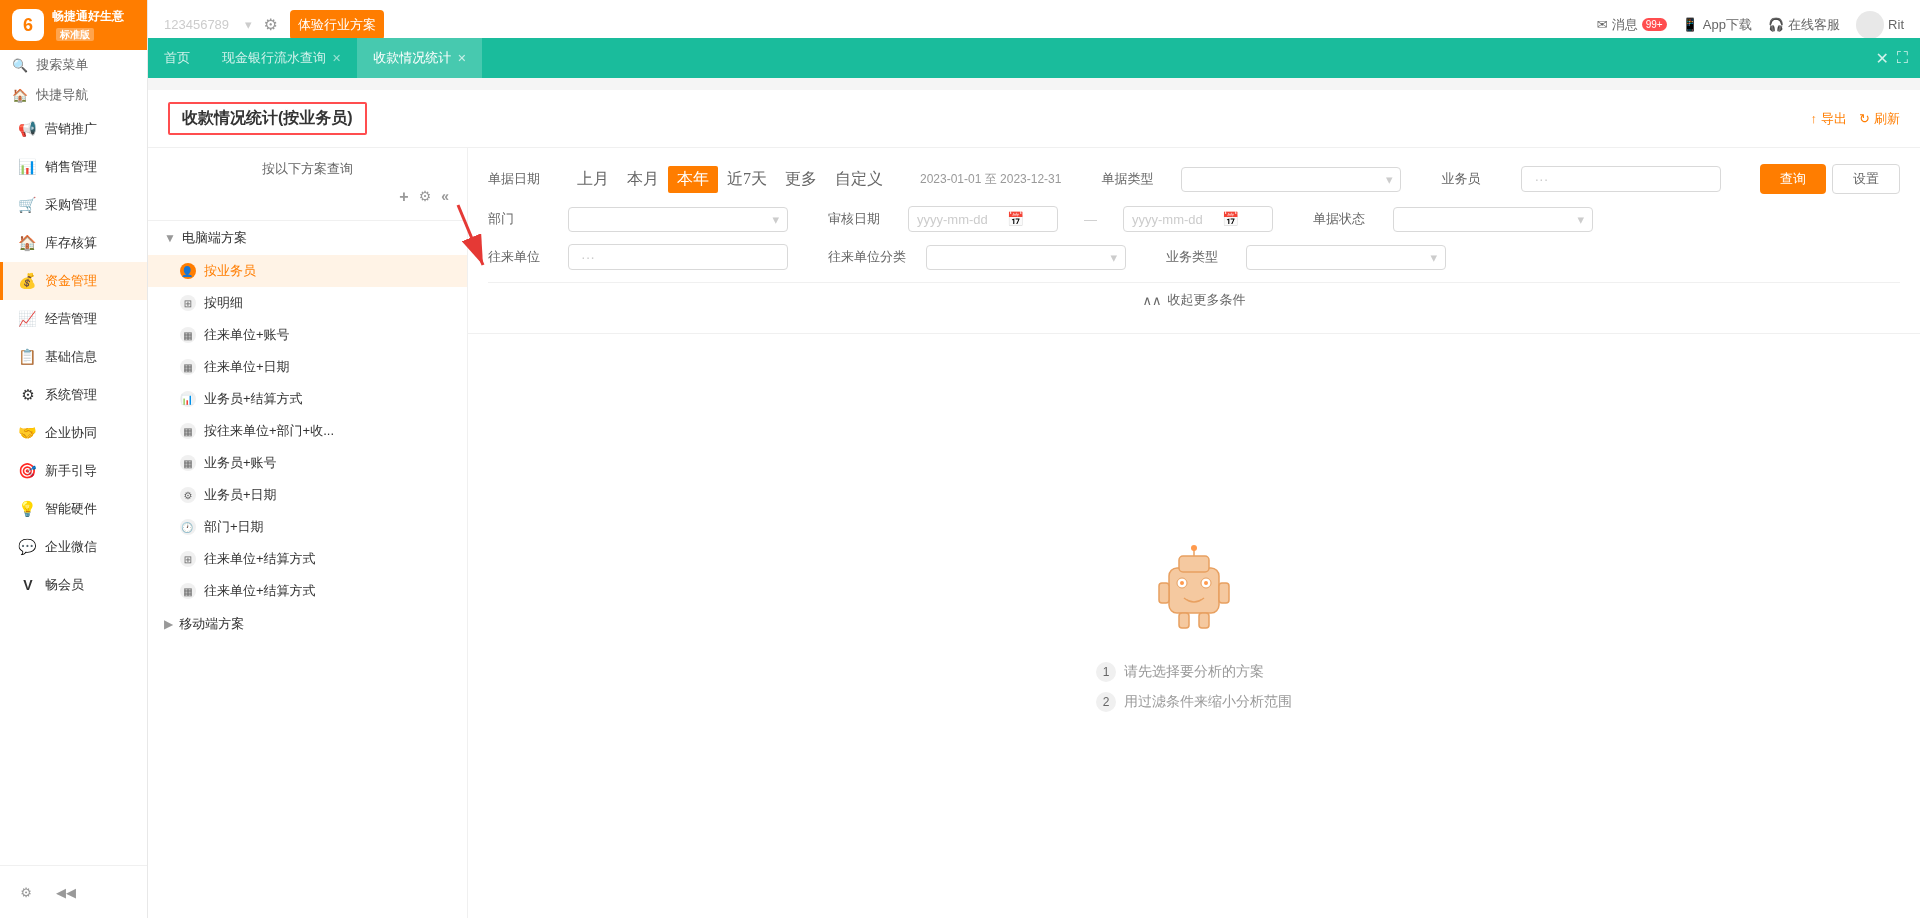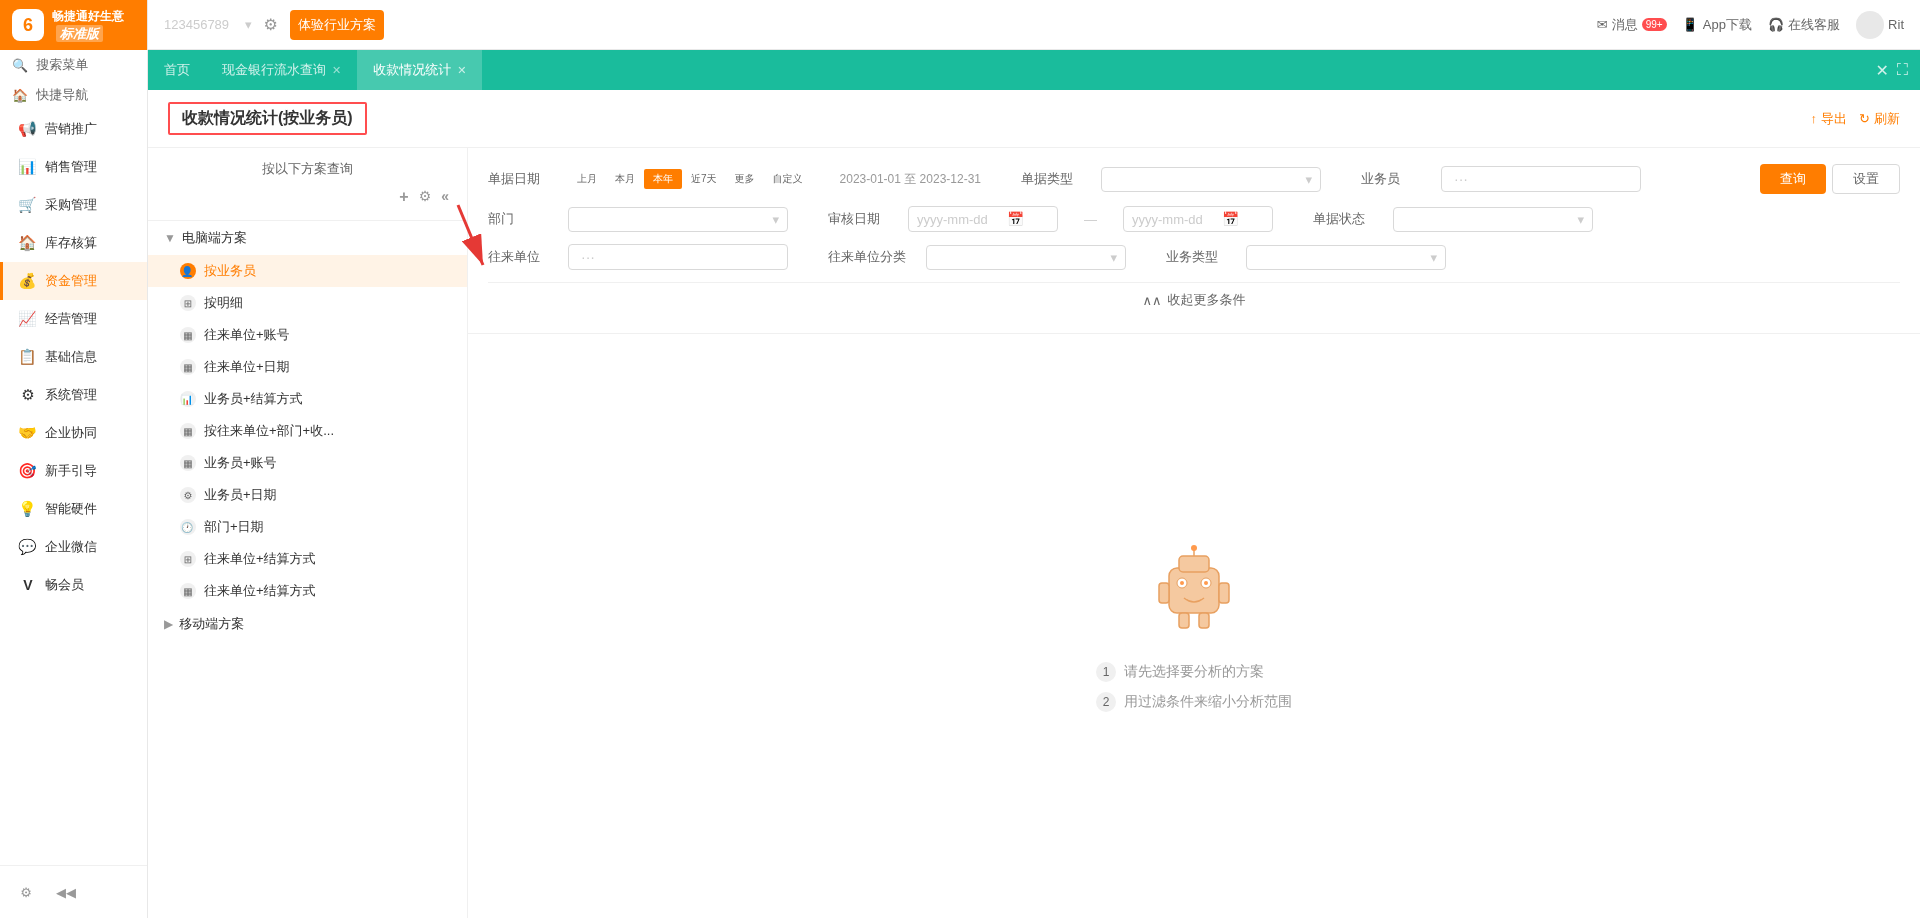--- a/index.html
+++ b/index.html
@@ -13,21 +13,21 @@
     }
     .sidebar-logo {
       height: 50px; background: #ff7d00; display: flex; align-items: center; padding: 0 12px;
       color: #fff; font-size: 14px; font-weight: bold;
     }
     .sidebar-logo-icon {
       width: 32px; height: 32px; background: #fff; border-radius: 8px; margin-right: 8px;
       display: flex; align-items: center; justify-content: center; color: #ff7d00; font-size: 18px; font-weight: bold;
     }
     .sidebar-tag {
-      font-size: 13px; background: rgba(255,255,255,0.3); padding: 1px 4px; border-radius: 2px; margin-left: 4px; font-style: italic;
+      font-size: 10px; background: rgba(255,255,255,0.3); padding: 1px 4px; border-radius: 2px; margin-left: 4px;
     }
     .sidebar-search-item {
       display: flex; align-items: center; gap: 8px; padding: 6px 12px; cursor: pointer;
       color: #666; font-size: 13px;
     }
     .sidebar-nav { flex: 1; overflow-y: auto; }
     .sidebar-nav-item {
       display: flex; align-items: center; gap: 8px; padding: 10px 16px; cursor: pointer;
       color: #333; font-size: 13px; border-left: 3px solid transparent;
     }
@@ -57,21 +57,21 @@
     .topbar-right { margin-left: auto; display: flex; align-items: center; gap: 16px; }
     .topbar-right-item { display: flex; align-items: center; gap: 4px; color: #666; cursor: pointer; font-size: 13px; }
     .topbar-badge {
       background: #ff4d4f; color: #fff; font-size: 10px; padding: 1px 4px;
       border-radius: 8px; min-width: 18px; text-align: center;
     }
     .topbar-user { width: 28px; height: 28px; background: #e8e8e8; border-radius: 50%; }
 
     
     .tabbar {
-      position: fixed; left: 148px; top: 50px; right: 0; height: 40px;
+      position: fixed; left: 148px; top: 38px; right: 0; height: 40px;
       background: #1abc9c; display: flex; align-items: center; z-index: 100;
     }
     .tab {
       height: 40px; padding: 0 16px; display: flex; align-items: center; gap: 6px;
       cursor: pointer; color: rgba(255,255,255,0.8); font-size: 13px;
     }
     .tab.active { background: rgba(255,255,255,0.2); color: #fff; }
     .tab-close { font-size: 11px; opacity: 0.7; }
     .tabbar-right { margin-left: auto; display: flex; align-items: center; gap: 8px; padding: 0 12px; }
     .tabbar-icon-btn { color: rgba(255,255,255,0.8); cursor: pointer; font-size: 16px; }
@@ -133,22 +133,23 @@
       background: #fff; padding: 16px 20px;
       border-bottom: 1px solid #f0f0f0;
     }
     .filter-row {
       display: flex; align-items: center; gap: 20px; margin-bottom: 12px;
     }
     .filter-row:last-child { margin-bottom: 0; }
     .filter-label { color: #666; font-size: 13px; min-width: 60px; flex-shrink: 0; }
     .filter-date-tabs { display: flex; gap: 0; align-items: center; }
     .date-tab {
-      padding: 2px 8px; font-size: 10px; cursor: pointer; color: #666;
+      padding: 2px 8px; font-size: 16px; cursor: pointer; color: #666;
       border: 1px solid transparent;
+      font-family: Liberation Serif, serif;
     }
     .date-tab.active {
       background: #ff7d00; color: #fff; border-radius: 2px;
     }
     .date-range-text { color: #999; font-size: 12px; margin-left: 8px; }
     .filter-select {
       border: 1px solid #d9d9d9; border-radius: 4px; padding: 4px 8px;
       display: flex; align-items: center; gap: 4px; cursor: pointer; min-width: 200px;
       background: #fff; font-size: 13px; color: #333;
     }

